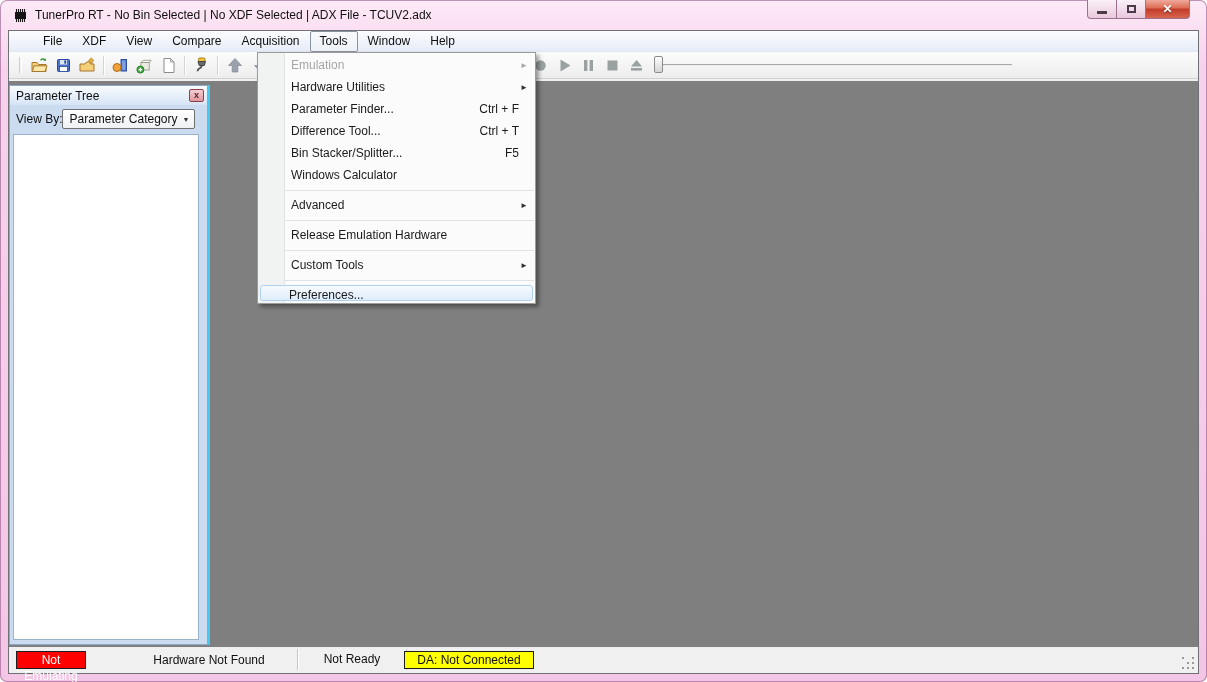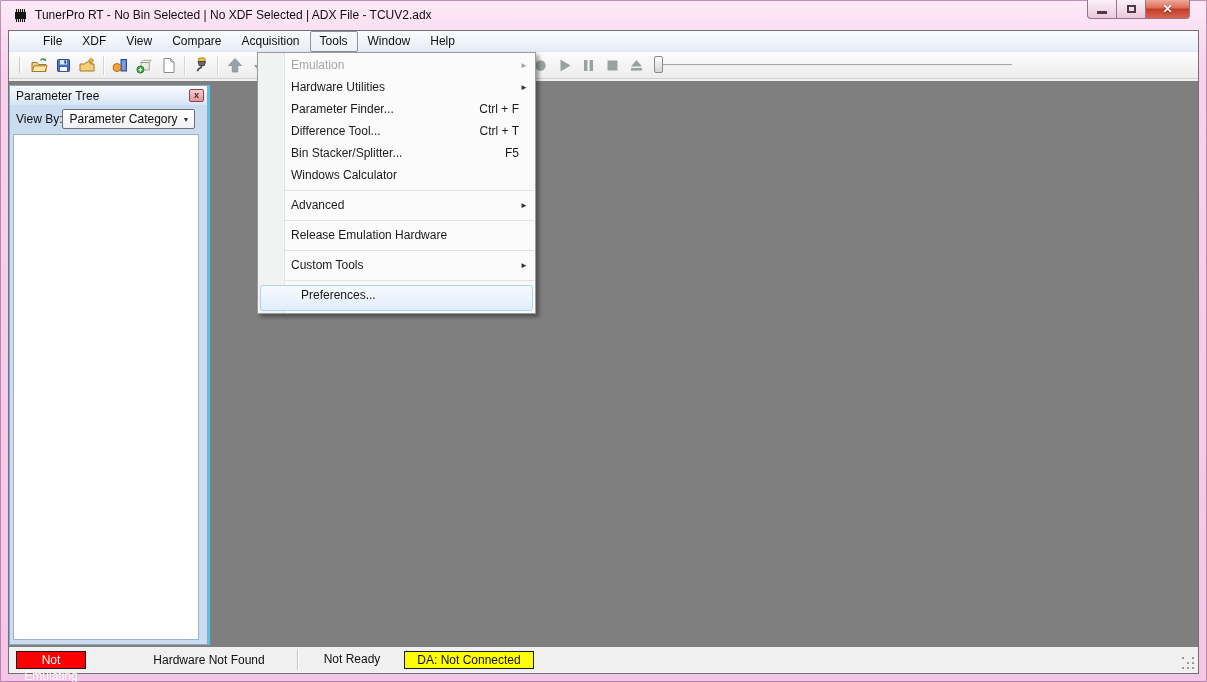--- a/index.html
+++ b/index.html
@@ -1,20 +1,20 @@
 <!DOCTYPE html>
 <html><head>
 <meta charset="utf-8">
 <style>
   * { box-sizing: border-box; margin: 0; padding: 0; }
   html,body { width:1207px; height:682px; }
   body { position:relative; background:#ffffff; font-family:"Liberation Sans", sans-serif; overflow:hidden; }
 
   
-  .window { position:absolute; inset:0; border-radius:1px;
+  .window { position:absolute; inset:0; border-radius:7px;
     background:linear-gradient(180deg,#fdeaf7 0%,#f7d2ec 10%,#f3c6e6 100%);
     box-shadow: inset 0 0 0 1px rgba(146,86,136,.6); }
 
   .titlebar { position:absolute; top:0; left:0; right:0; height:30px;
     display:flex; align-items:center; padding-left:13px; }
   .title-text { font-size:12px; color:#101010; margin-left:7px; white-space:nowrap; }
 
   .caption-buttons { position:absolute; top:0; right:17px; display:flex; }
   .cap-btn { height:19px; border:1px solid #9a7290; border-top:none;
     display:flex; align-items:center; justify-content:center; }
@@ -75,21 +75,21 @@
   .menu-popup { position:absolute; left:257px; top:52px; width:279px; z-index:50;
     background:#fbfbfb; border:1px solid #9b9b9b; padding:2px 0;
     box-shadow:3px 3px 4px rgba(0,0,0,.38); }
   .menu-popup::before { content:""; position:absolute; left:0; top:0; bottom:0; width:26px;
     background:#f1f2f2; border-right:1px solid #e2e3e3; }
   .mi { position:relative; height:22px; line-height:21px; padding-left:33px;
     font-size:12px; color:#1a1a1a; white-space:nowrap; }
   .mi .sc { position:absolute; right:16px; top:0; }
   .mi .sub { position:absolute; right:7px; top:0; font-size:8px; color:#303030; }
   .mi.disabled, .mi.disabled .sub { color:#a5a5a5; }
-  .mi.hilite { margin:0 2px; height:26px; line-height:19px; padding-left:40px;
+  .mi.hilite { margin:0 2px; height:16px; line-height:19px; padding-left:28px;
     border:1px solid #aed2f0; border-radius:3px;
     background:linear-gradient(#f6fafe,#e0edfb); }
   .msep { position:relative; height:1px; background:#e2e2e2; margin:3px 1px 4px 27px; }
 
   
   .statusbar { position:absolute; left:0; right:0; bottom:0; height:26px;
     background:#f0f0f0; font-size:12px; color:#101010; }
   .sb-emulation { position:absolute; left:7px; top:4px; width:70px; height:18px; line-height:16px;
     text-align:center; background:#fe0000; color:#ffffff; border:1px solid #1c1c1c; }
   .sb-hardware { position:absolute; left:100px; top:6px; width:200px; text-align:center; }

